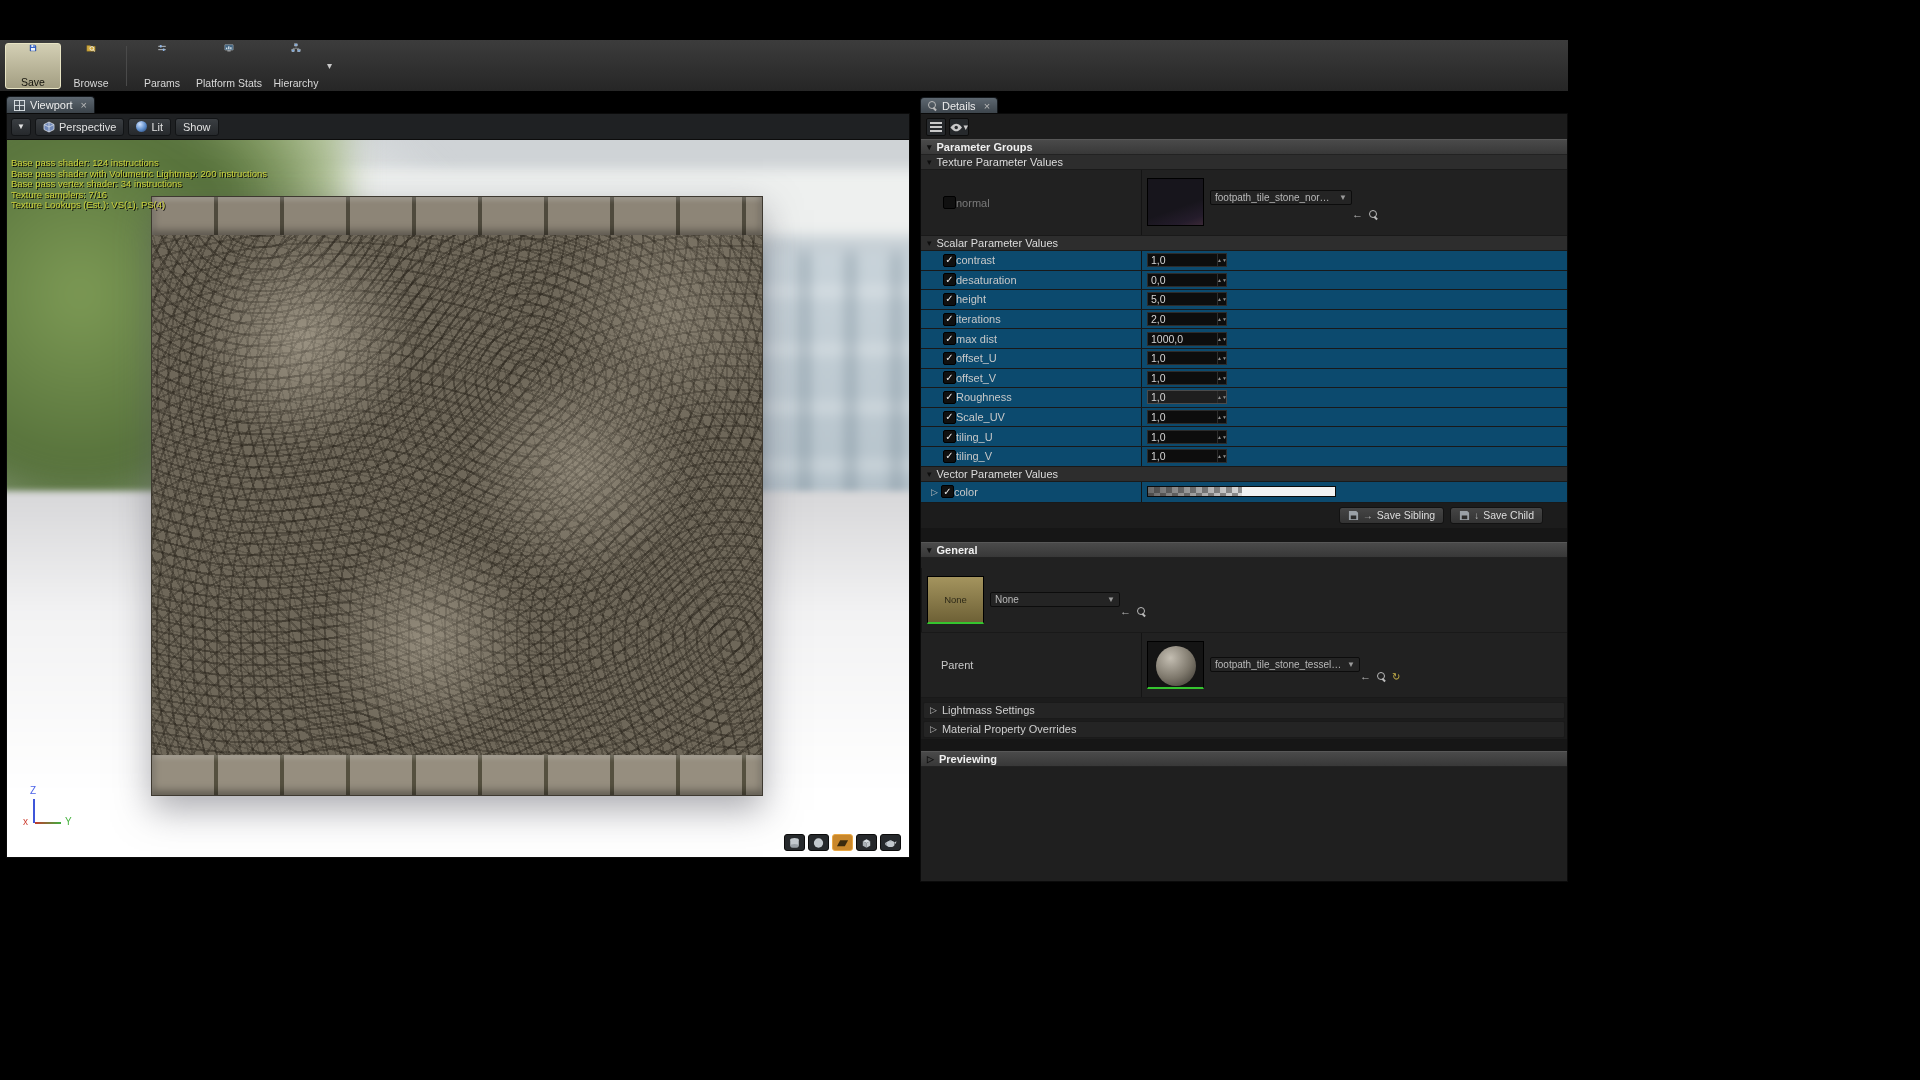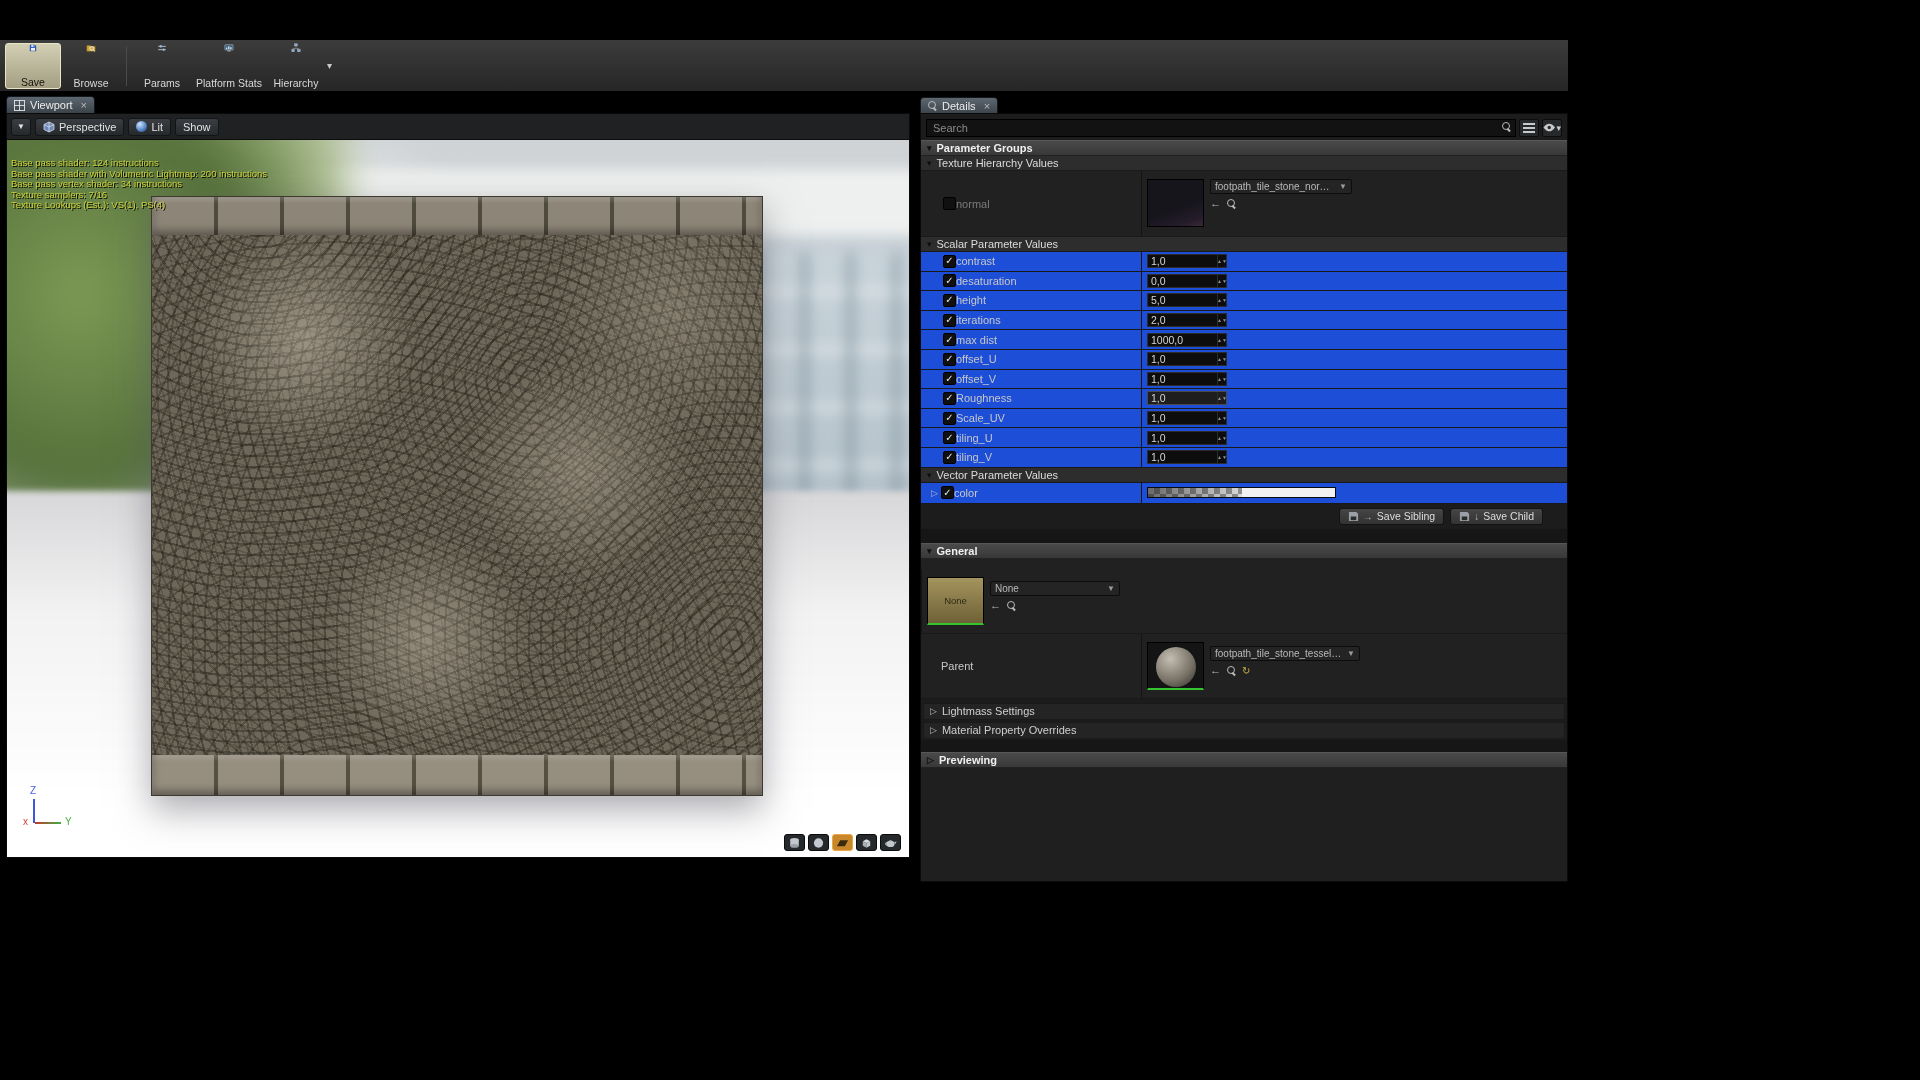--- a/index.html
+++ b/index.html
@@ -120,21 +120,21 @@
     display:flex; align-items:center; justify-content:center; gap:1px; color:#c9c9c9; font-size:9px; }
 
   .sec-header { height:16px; background:linear-gradient(#4a4a4a,#383838); border-top:1px solid #575757;
     border-bottom:1px solid #222; display:flex; align-items:center; gap:5px; padding:0 6px;
     color:#f0f0f0; font-size:11px; font-weight:bold; }
   .sec-header .arr { color:#101010; font-size:9px; }
   .sub-header { height:15px; background:#2d2d2d; border-bottom:1px solid #1a1a1a;
     display:flex; align-items:center; gap:5px; padding:0 6px; color:#dcdcdc; font-size:11px; }
   .sub-header .arr { color:#0e0e0e; font-size:9px; }
 
-  .prow { display:flex; min-height:19.6px; background:#1d4ed8; border-bottom:1px solid #191919; }
+  .prow { display:flex; min-height:19.6px; background:#0c4a6e; border-bottom:1px solid #191919; }
   .pleft { width:220px; display:flex; align-items:center; gap:0; padding-left:22px; }
   .pleft .exp { color:#bdbdbd; font-size:9px; margin-left:-12px; width:10px; }
   .pright { flex:1; border-left:1px solid #141414; display:flex; align-items:center; padding-left:5px; }
   .plabel { color:#c8c8c8; font-size:11px; }
   .plabel.dim { color:#7a7a7a; }
 
   .cb { width:13px; height:13px; background:#101010; border:1px solid #000; border-radius:2px;
     display:inline-flex; align-items:center; justify-content:center; }
   .cb.checked::after { content:"✓"; color:#e6e6e6; font-size:10px; line-height:10px; }
 
@@ -183,21 +183,21 @@
 
   .gap-strip { height:14px; background:#161616; }
   .cat-row { height:17px; background:#242424; border:1px solid #1a1a1a; border-radius:2px;
     margin:1px 2px; display:flex; align-items:center; gap:5px; padding:0 6px;
     color:#cfcfcf; font-size:11px; }
   .cat-row .arr { color:#bdbdbd; font-size:9px; }
 
   .gen-row { display:flex; background:#212121; border-bottom:1px solid #191919; height:65px; }
   .gen-left { width:220px; display:flex; align-items:center; padding-left:20px; }
   .gen-right { flex:1; border-left:1px solid #141414; display:flex; gap:6px; padding:8px 0 0 5px; }
-  .gen-col { display:flex; flex-direction:column; }
+  .gen-col { display:flex; flex-direction:row;margin-top:12px; }
 </style>
 </head>
 <body>
 
 <div class="app">
 
 
   <div class="toolbar">
     <div class="tbtn active">
       <svg width="24" height="24" viewBox="0 0 24 24">
@@ -347,24 +347,20 @@
 
   <div class="dt-panel">
     <div class="tab">
       <span class="mag"></span>
       <span>Details</span>
       <span class="close">×</span>
     </div>
     <div class="dt-body">
 
       <div class="search-row">
-        <div class="search-box">
-          <input type="text" placeholder="Search" style="">
-          <span class="mag search-mag"></span>
-        </div>
         <div class="mini-btn">
           <svg width="12" height="10" viewBox="0 0 12 10">
             <rect x="0" y="0" width="12" height="2" fill="#c9c9c9"></rect>
             <rect x="0" y="4" width="12" height="2" fill="#c9c9c9"></rect>
             <rect x="0" y="8" width="12" height="2" fill="#c9c9c9"></rect>
           </svg>
         </div>
         <div class="mini-btn">
           <svg width="13" height="9" viewBox="0 0 13 9">
             <path d="M0.5 4.5C2.5 1.5 5 0.5 6.5 0.5s4 1 6 4c-2 3-4.5 4-6 4s-4-1-6-4z" fill="#c9c9c9"></path>
@@ -374,21 +370,21 @@
         </div>
       </div>
 
       <div class="sec-header">
         <span class="arr">▾</span>
         <span>Parameter Groups</span>
       </div>
 
       <div class="sub-header">
         <span class="arr">▾</span>
-        <span>Texture Hierarchy Values</span>
+        <span>Texture Parameter Values</span>
       </div>
 
       <div class="texture-row">
         <div class="pleft">
           <span class="cb"></span>
           <span class="plabel dim">normal</span>
         </div>
         <div class="tex-right">
           <div class="thumb thumb-normal"></div>
           <div class="gen-col">

